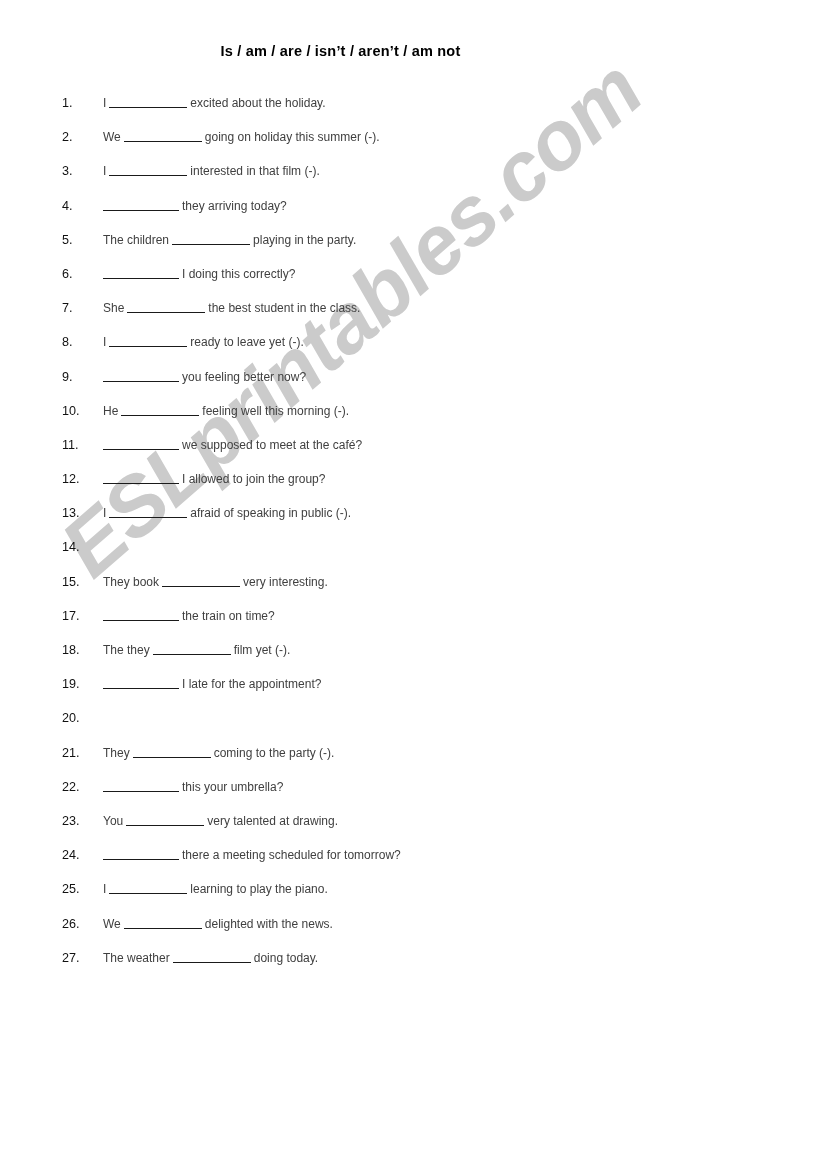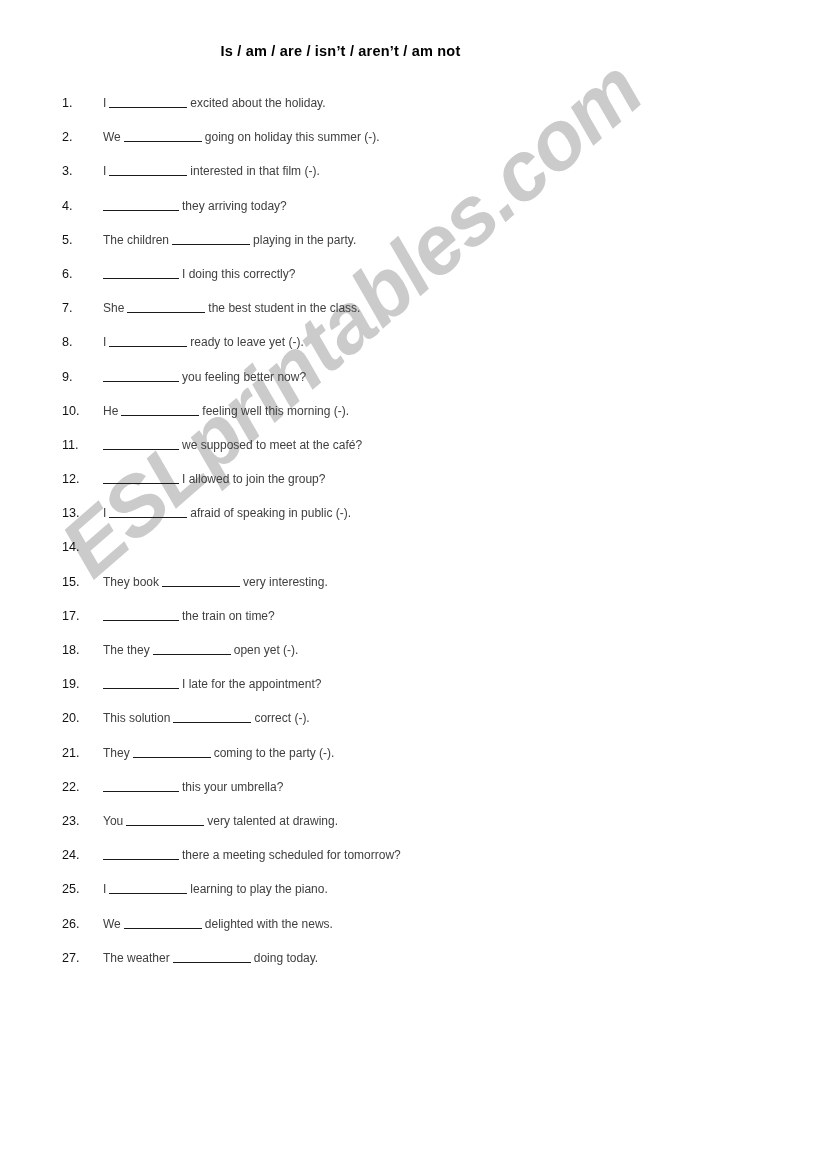--- a/index.html
+++ b/index.html
@@ -180,29 +180,28 @@
       <div class="exercise-row">
         <span class="ex-num">15.</span>
         <span class="ex-text"><span>They book</span><span class="blank w-mid"></span><span>very interesting.</span></span>
       </div>
       <div class="exercise-row">
         <span class="ex-num">17.</span>
         <span class="ex-text"><span class="blank w-lead"></span><span>the train on time?</span></span>
       </div>
       <div class="exercise-row">
         <span class="ex-num">18.</span>
-        <span class="ex-text"><span>The they</span><span class="blank w-mid"></span><span>open yet (-).</span></span>
+        <span class="ex-text"><span>The they</span><span class="blank w-mid"></span><span>film yet (-).</span></span>
       </div>
       <div class="exercise-row">
         <span class="ex-num">19.</span>
         <span class="ex-text"><span class="blank w-lead"></span><span>I late for the appointment?</span></span>
       </div>
       <div class="exercise-row">
         <span class="ex-num">20.</span>
-        <span class="ex-text"><span>This solution</span><span class="blank w-mid"></span><span>correct (-).</span></span>
       </div>
       <div class="exercise-row">
         <span class="ex-num">21.</span>
         <span class="ex-text"><span>They</span><span class="blank w-mid"></span><span>coming to the party (-).</span></span>
       </div>
       <div class="exercise-row">
         <span class="ex-num">22.</span>
         <span class="ex-text"><span class="blank w-lead"></span><span>this your umbrella?</span></span>
       </div>
       <div class="exercise-row">

